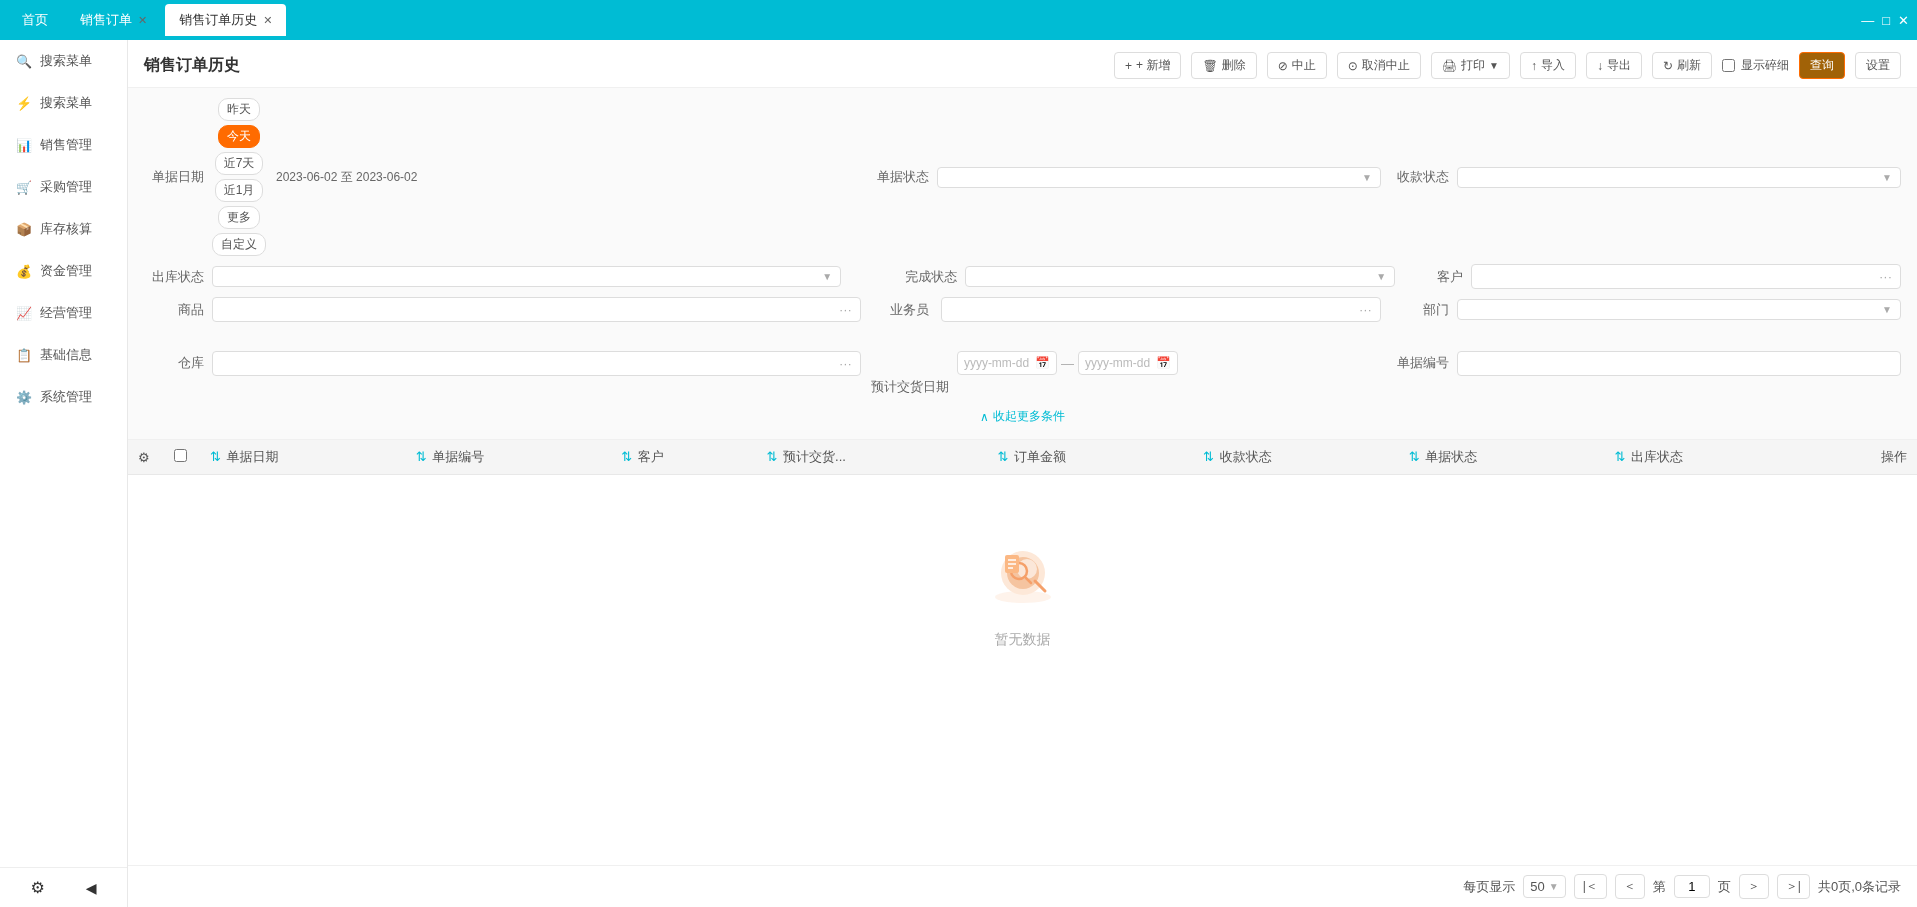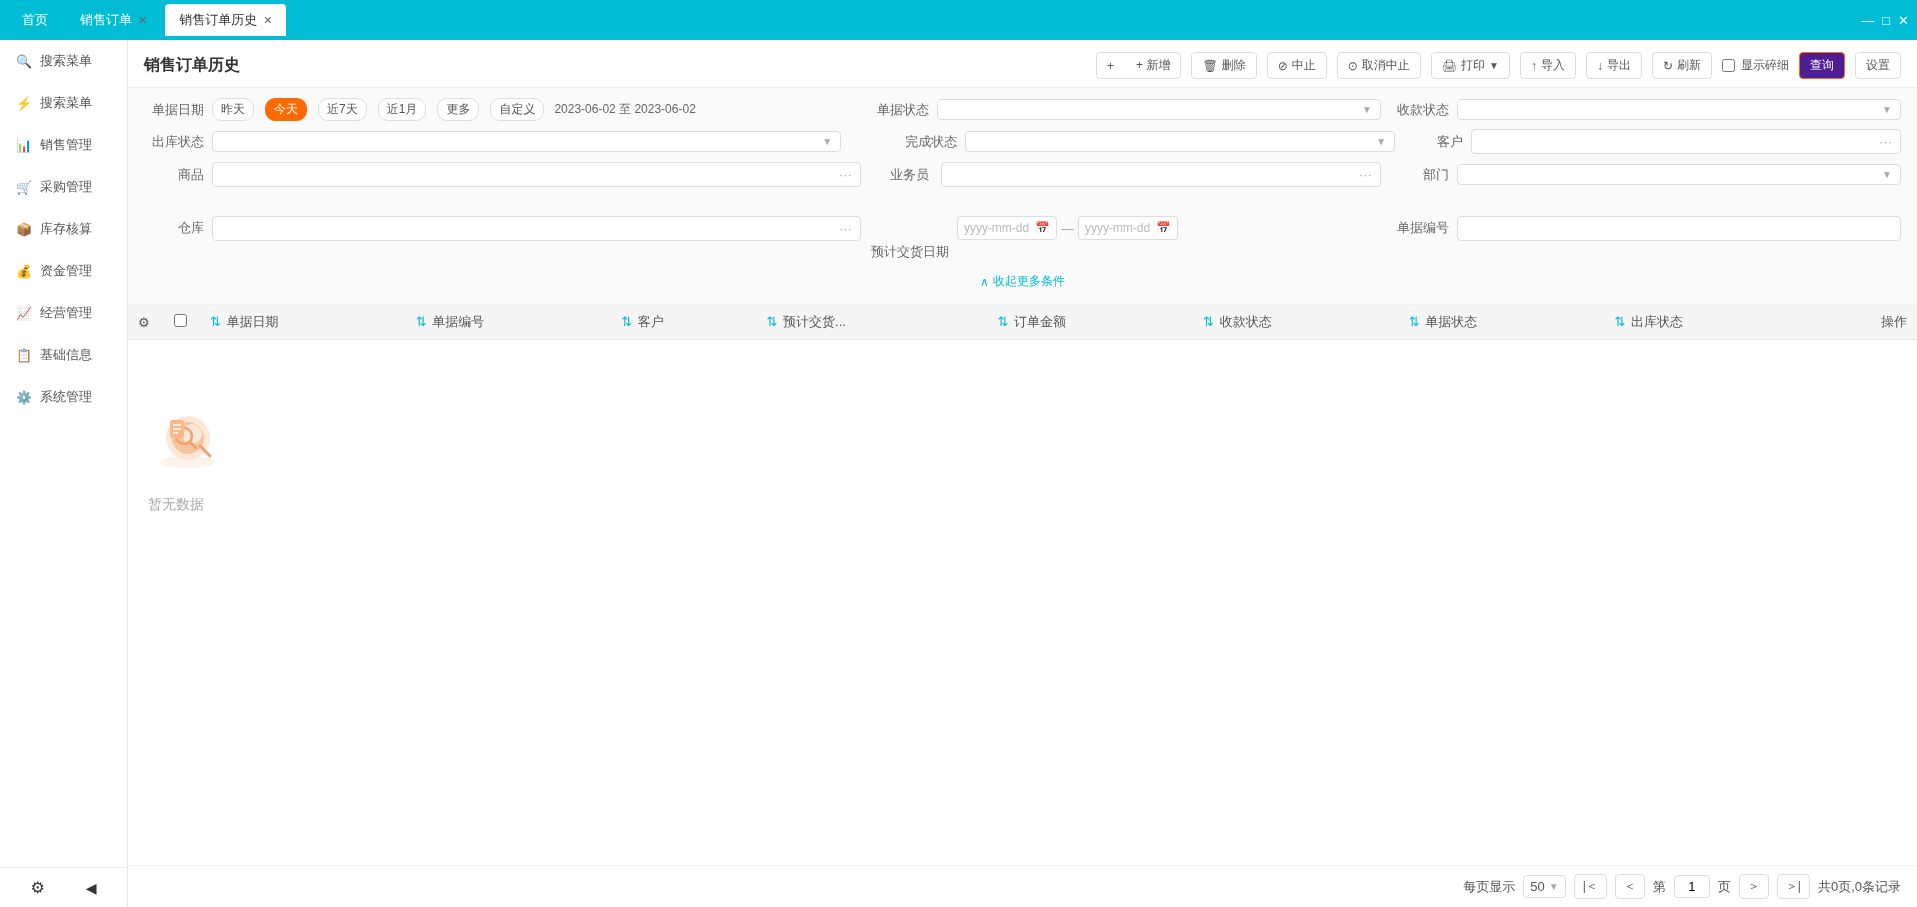--- a/index.html
+++ b/index.html
@@ -92,21 +92,21 @@
       gap: 4px;
       padding: 4px 10px;
       border: 1px solid #ddd;
       background: #fff;
       border-radius: 4px;
       cursor: pointer;
       font-size: 12px;
       color: #555;
       white-space: nowrap;
     }
-    .toolbar-btn.primary { background: #4c1d95; color: #fff; border-color: #ff6b00; }
+    .toolbar-btn.primary { background: #a16207; color: #fff; border-color: #ff6b00; }
 
     
     .filter-area {
       padding: 10px 16px;
       border-bottom: 1px solid #f0f0f0;
       flex-shrink: 0;
       background: #fafafa;
     }
     .filter-row {
       display: flex;
@@ -124,21 +124,22 @@
     }
     .filter-control {
       display: flex;
       align-items: center;
       gap: 4px;
       flex: 1;
     }
     .date-btn-group {
       display: flex;
       align-items: center;
-      gap: 11px;
+      gap: 4px;
+      flex-direction: column;
     }
     .date-btn {
       padding: 2px 8px;
       border-radius: 10px;
       border: 1px solid #ddd;
       font-size: 12px;
       cursor: pointer;
       background: #fff;
       color: #555;
     }
@@ -230,20 +231,21 @@
       text-align: left;
       white-space: nowrap;
     }
     .th-settings { width: 36px; text-align: center; }
     .th-checkbox { width: 36px; text-align: center; }
 
     
     .empty-state {
       display: flex;
       flex-direction: column;
+      align-items: center;
       justify-content: center;
       padding: 60px 20px;
       color: #aaa;
       font-size: 14px;
       gap: 16px;
     }
 
     
     .pagination-bar {
       display: flex;
@@ -355,21 +357,21 @@
     </div>
   </div>
 
   <div class="main-content">
 
     <div class="page-header">
       <span class="page-title">销售订单历史</span>
       <div class="toolbar">
         <button class="toolbar-btn">
           <span>+</span>
-          <span style="margin-left:18px;">+ 新增</span>
+          <span style="margin-left:0;">+ 新增</span>
         </button>
         <button class="toolbar-btn">
           <span>🗑</span>
           <span>删除</span>
         </button>
         <button class="toolbar-btn">
           <span>⊘</span>
           <span>中止</span>
         </button>
         <button class="toolbar-btn">

